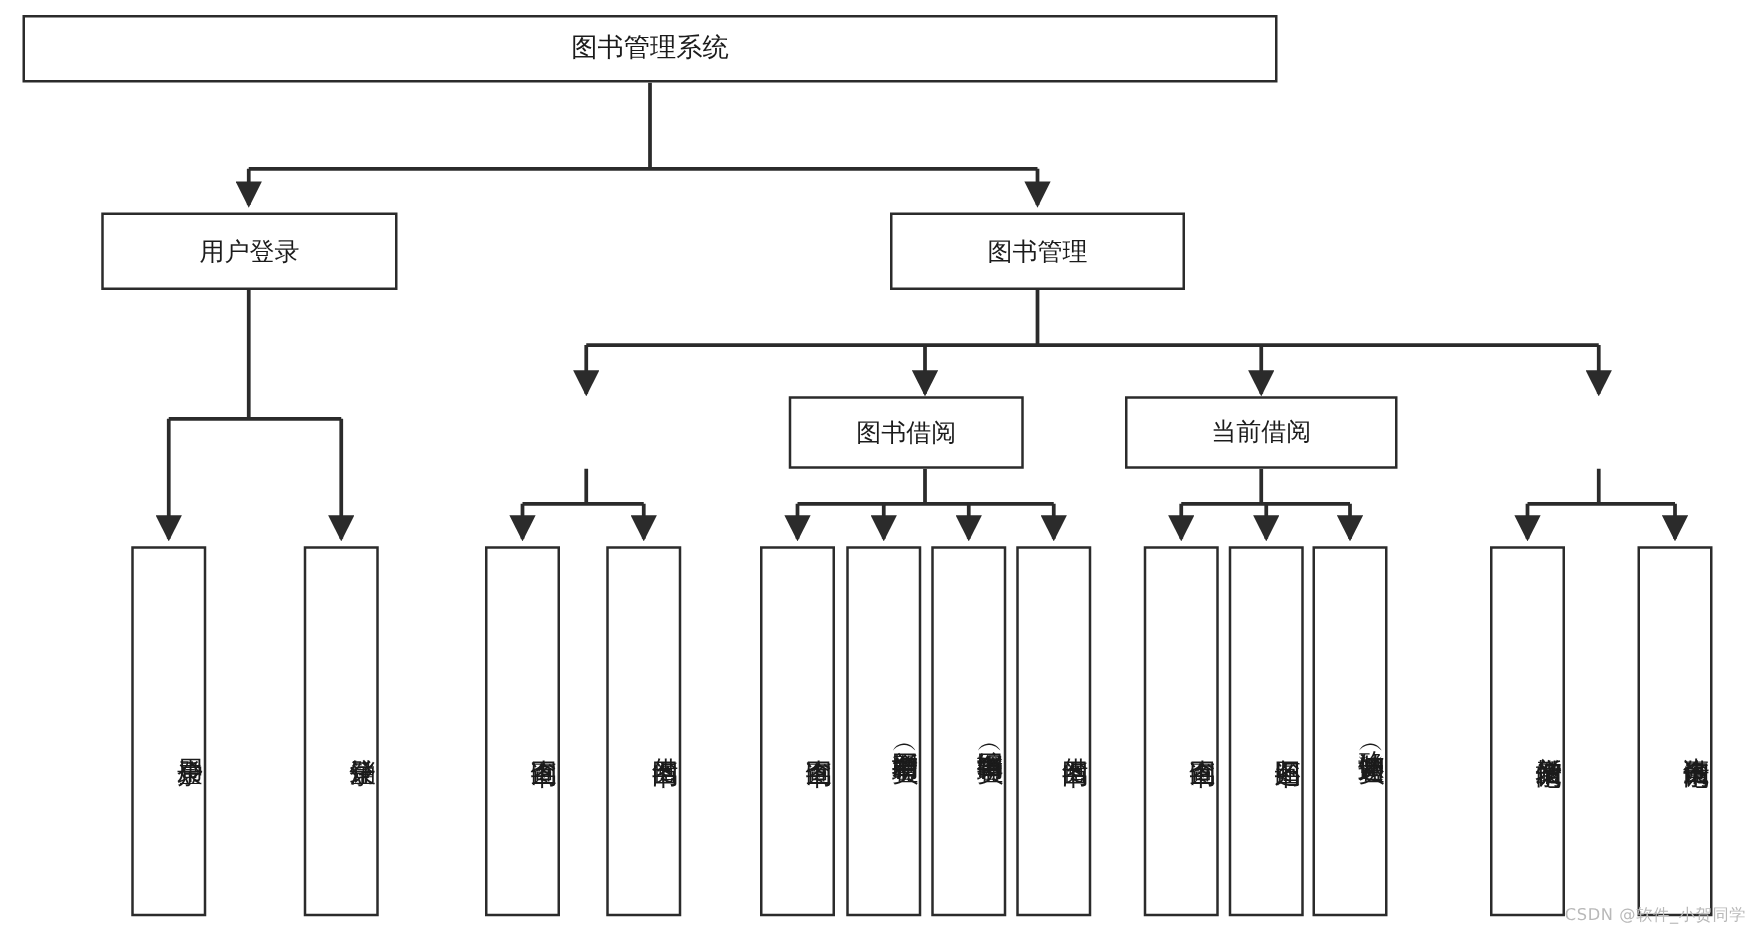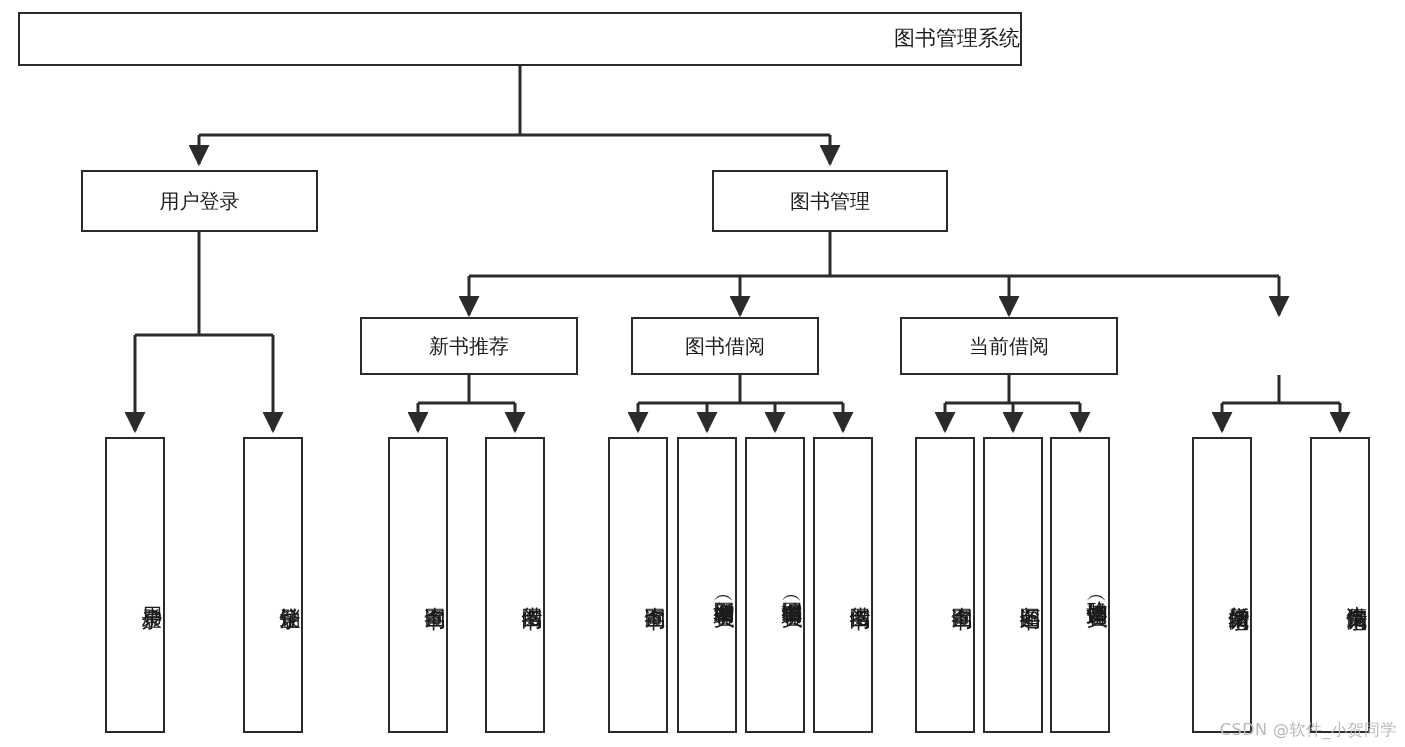--- a/index.html
+++ b/index.html
@@ -34,21 +34,20 @@
     display: flex;
     align-items: center;
     justify-content: center;
     color: #1b1b1b;
     line-height: 1.12;
     text-align: center;
     z-index: 2;
   }
   .node.root {
     font-size: 21px;
-    justify-content: flex-end;
   }
   .node.lvl2 {
     font-size: 20px;
   }
   .node.lvl3 {
     font-size: 20px;
   }
   .node.leaf {
     font-size: 21px;
     writing-mode: vertical-rl;
@@ -62,21 +61,21 @@
     padding-top: 6px;
   }
   .node .label {
     display: block;
     white-space: pre-line;
   }
   .watermark {
     position: absolute;
     right: 8px;
     bottom: 6px;
-    font-size: 16px;
+    font-size: 13px;
     color: #b9b9b9;
     letter-spacing: 0.5px;
     z-index: 3;
     user-select: none;
     margin-left: 40px;
   }
 </style>
 </head>
 <body>
 
@@ -137,23 +136,20 @@
   </div>
 
   <div class="node lvl2" style="left:81px; top:170px; width:237px; height:62px;">
     <span class="label">用户登录</span>
   </div>
 
   <div class="node lvl2" style="left:712px; top:170px; width:236px; height:62px;">
     <span class="label">图书管理</span>
   </div>
 
-  <div class="node lvl3" style="left:360px; top:317px; width:218px; height:58px;">
-    <span class="label">新书推荐</span>
-  </div>
 
   <div class="node lvl3" style="left:631px; top:317px; width:188px; height:58px;">
     <span class="label">图书借阅</span>
   </div>
 
   <div class="node lvl3" style="left:900px; top:317px; width:218px; height:58px;font-family:Liberation Serif, serif;">
     <span class="label">当前借阅</span>
   </div>
 
 

